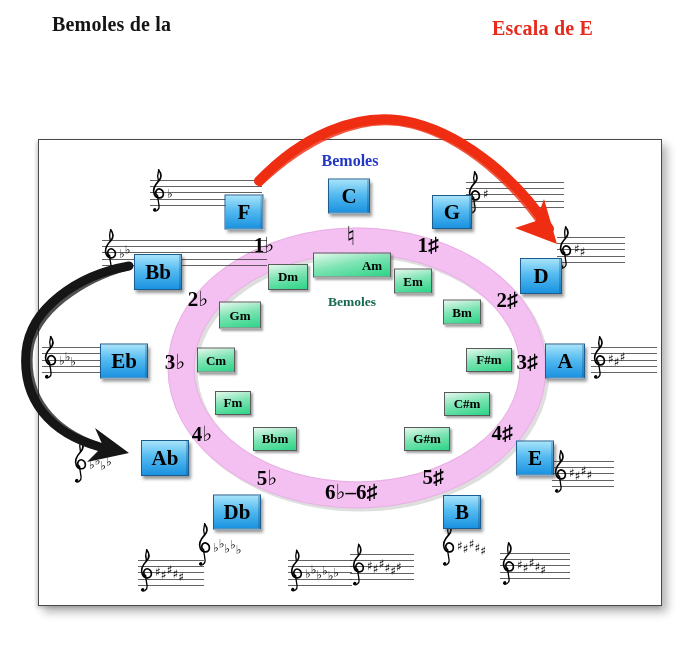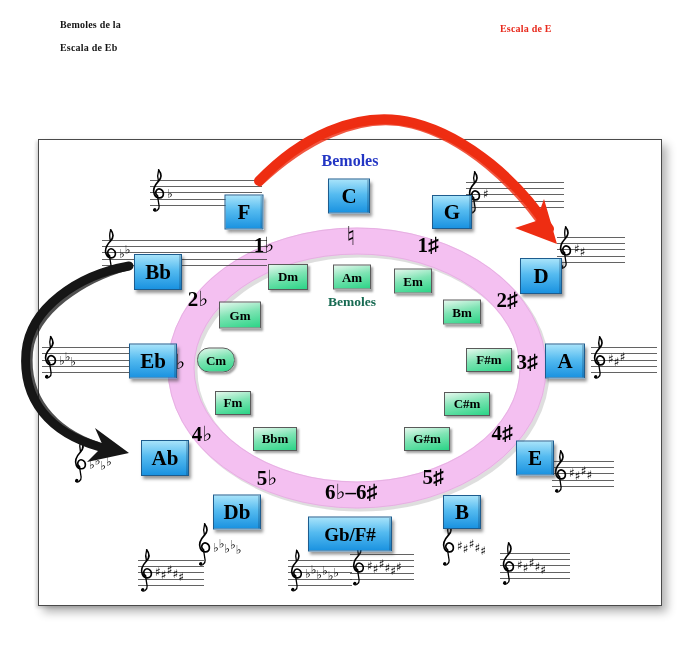--- a/index.html
+++ b/index.html
@@ -1,19 +1,19 @@
 <!DOCTYPE html>
 <html><head>
 <meta charset="utf-8">
 <style>
   html,body{margin:0;padding:0;background:#fff;}
   .page{position:relative;width:700px;height:660px;background:#fff;overflow:hidden;
         font-family:"Liberation Serif","DejaVu Serif",serif;}
   
-  .title{position:absolute;font-weight:bold;font-size:10px;line-height:23px;letter-spacing:.2px;margin-left:8px;}
+  .title{position:absolute;font-weight:bold;font-size:20px;line-height:23px;letter-spacing:.2px;}
   .title-left{left:52px;top:13px;color:#141414;}
   .title-right{left:492px;top:17px;color:var(--accent-red);}
   
   .frame{position:absolute;left:38px;top:139px;width:622px;height:465px;background:#fff;
          border:1.5px solid #4a4a4a;
          box-shadow:5px 6px 9px rgba(0,0,0,.30),-2px 2px 3px rgba(0,0,0,.14);}
   .layer{position:absolute;left:0;top:0;width:700px;height:660px;pointer-events:none;}
   svg.fullsvg{position:absolute;left:0;top:0;}
   
   .ring-shadow{fill:none;stroke:#bdbdbd;stroke-width:27;opacity:.5;}
@@ -50,21 +50,20 @@
   .arrow-black-stroke{stroke:var(--arrow-black);fill:none;stroke-linecap:round;}
   .arrow-black-fill{fill:var(--arrow-black);stroke:none;}
 </style>
 </head>
 <body>
 
 <div class="page" style="--accent-red: #e8291c; --majors-blue: #2336c4; --minors-green: #176a52; --ring-pink: #f4c0f1; --box-blue-top: #a7e3fa; --box-blue-mid: #55bbf0; --box-blue-bottom: #1a92e0; --box-green-top: #e6f8ee; --box-green-mid: #7fe4b4; --box-green-bottom: #2ad486; --arrow-red: #ee2d12; --arrow-black: #161616;">
 
   <div class="title title-left">
     <div>Bemoles de la</div>
-    <div>Escala de Eb</div>
   </div>
 
   <div class="title title-right">
     <div>Escala de E</div>
   </div>
 
   <div class="frame"></div>
 
   <svg class="fullsvg" width="700" height="660" viewBox="0 0 700 660">
     <ellipse class="ring-shadow" cx="360" cy="371" rx="176" ry="127"></ellipse>
@@ -310,37 +309,36 @@
       <div class="ring-label" style="left: 433px; top: 477px;">5♯</div>
       <div class="ring-label" style="left: 351px; top: 492px;">6♭–6♯</div>
     </div>
   <div class="layer" id="majors-layer">
       <div class="box major-box" style="left: 349px; top: 196px; width: 40px; height: 33px;">C</div>
       <div class="box major-box" style="left: 452px; top: 212px; width: 38px; height: 32px;">G</div>
       <div class="box major-box" style="left: 541px; top: 276px; width: 40px; height: 34px;">D</div>
       <div class="box major-box" style="left: 565px; top: 361px; width: 38px; height: 33px;">A</div>
       <div class="box major-box" style="left: 535px; top: 458px; width: 36px; height: 33px;">E</div>
       <div class="box major-box" style="left: 462px; top: 512px; width: 36px; height: 32px;">B</div>
-      <div class="box major-box wide" style="left: 350px; top: 534px; width: 82px; height: 33px;">Gb/F#</div>
       <div class="box major-box" style="left: 237px; top: 512px; width: 46px; height: 33px;">Db</div>
       <div class="box major-box" style="left: 165px; top: 458px; width: 46px; height: 34px;">Ab</div>
-      <div class="box major-box" style="left: 153px; top: 361px; width: 46px; height: 33px;">Eb</div>
+      <div class="box major-box" style="left: 124px; top: 361px; width: 46px; height: 33px;">Eb</div>
       <div class="box major-box" style="left: 158px; top: 272px; width: 46px; height: 34px;">Bb</div>
       <div class="box major-box" style="left: 244px; top: 212px; width: 37px; height: 33px;">F</div>
     </div>
   <div class="layer" id="minors-layer">
-      <div class="box minor-box" style="left: 352px; top: 277px; width: 36px; height: 23px;">Am</div>
+      <div class="box minor-box" style="left: 352px; top: 265px; width: 36px; height: 23px; padding-left: 40px;">Am</div>
       <div class="box minor-box" style="left: 413px; top: 281px; width: 36px; height: 23px;">Em</div>
       <div class="box minor-box" style="left: 462px; top: 312px; width: 36px; height: 23px;">Bm</div>
       <div class="box minor-box" style="left: 489px; top: 360px; width: 44px; height: 22px;">F#m</div>
       <div class="box minor-box" style="left: 467px; top: 404px; width: 44px; height: 22px;">C#m</div>
       <div class="box minor-box" style="left: 427px; top: 439px; width: 44px; height: 22px;">G#m</div>
       <div class="box minor-box" style="left: 275px; top: 439px; width: 42px; height: 22px;">Bbm</div>
       <div class="box minor-box" style="left: 233px; top: 403px; width: 34px; height: 22px;">Fm</div>
-      <div class="box minor-box" style="left: 216px; top: 360px; width: 36px; height: 23px; border-radius: 12px;">Cm</div>
+      <div class="box minor-box" style="left: 216px; top: 360px; width: 36px; height: 23px;">Cm</div>
       <div class="box minor-box" style="left: 240px; top: 315px; width: 40px; height: 25px;">Gm</div>
       <div class="box minor-box" style="left: 288px; top: 277px; width: 38px; height: 24px;">Dm</div>
     </div>
 
   <svg class="fullsvg" width="700" height="660" viewBox="0 0 700 660">
     <g>
       <path class="arrow-black-stroke" stroke-width="9" d="M129 266 C78 275 30 308 26 352 C22 400 50 433 100 447"></path>
       <path class="arrow-black-stroke" stroke-width="4" opacity="0.75" d="M129 268 C84 280 35 312 31 352 C27 397 54 429 98 444"></path>
       <path class="arrow-black-fill" d="M129 453 L95 428 L103 446 L87 462 Z"></path>
     </g>

